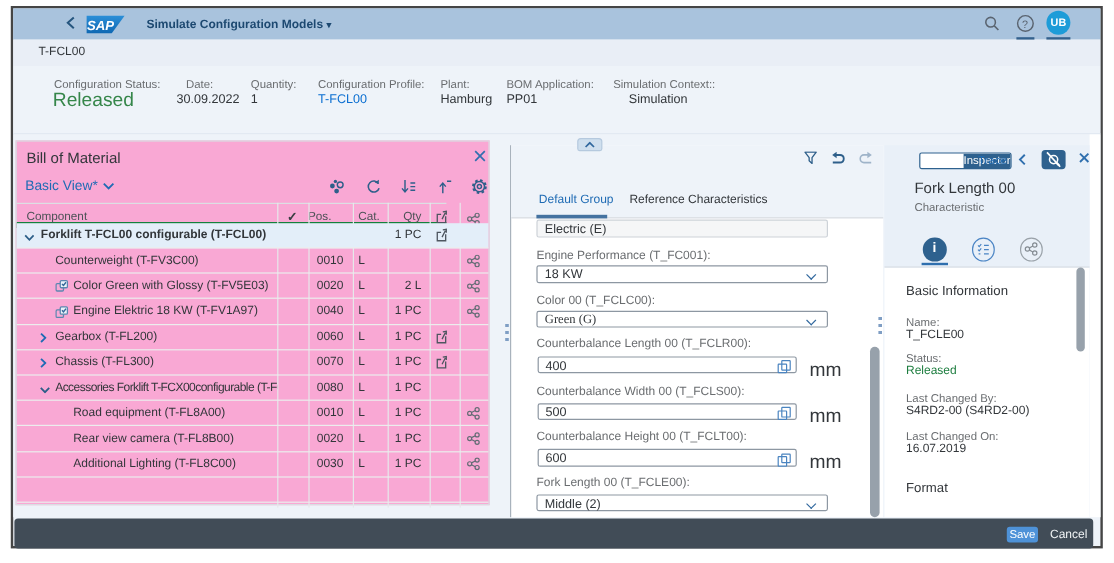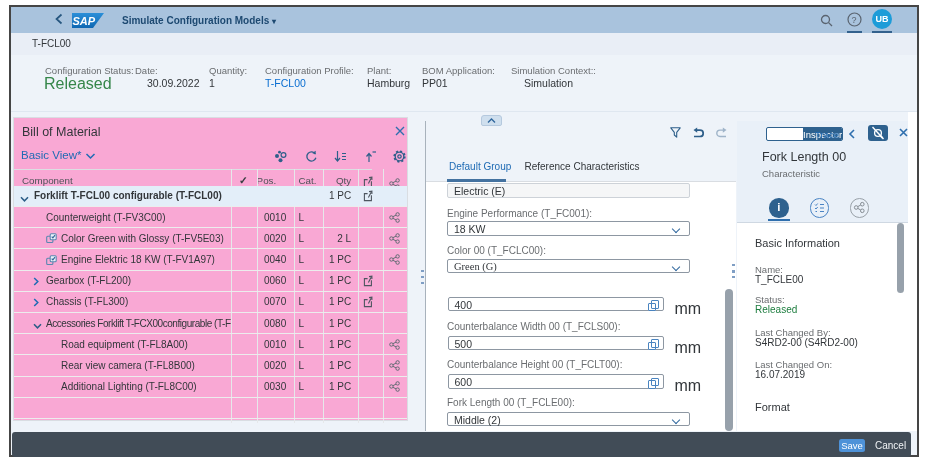--- a/index.html
+++ b/index.html
@@ -77,21 +77,21 @@
     <div class="abs" style="left:861px; top:2px; width:20px; height:20px; border-radius:50%; background:#1d9cd8; color:#fff; font-size:9px; font-weight:bold; text-align:center; line-height:20px;">UB</div>
     <div class="abs" style="left:836px; top:24px; width:15px; height:3px; background:#33618d;"></div>
     <div class="abs" style="left:861px; top:24px; width:20px; height:3px; background:#33618d;"></div>
 
     <div class="abs tabrow"></div>
     <div class="abs" style="left:21px; top:31px; font-size:10px; color:#32363a;">T-FCL00</div>
 
     <div class="abs statband"></div>
     <div class="abs lbl" style="left:34px; top:58px;">Configuration Status:</div>
     <div class="abs" style="left:33px; top:68px; font-size:16px; color:#35864a;">Released</div>
-    <div class="abs lbl" style="left:124px; top:58px;">Date:</div>
+    <div class="abs lbl" style="left:144px; top:58px;">Date:</div>
     <div class="abs val" style="left:136px; top:70px;">30.09.2022</div>
     <div class="abs lbl" style="left:198px; top:58px;">Quantity:</div>
     <div class="abs val" style="left:198px; top:70px;">1</div>
     <div class="abs lbl" style="left:254px; top:58px;">Configuration Profile:</div>
     <div class="abs val blue" style="left:254px; top:70px;">T-FCL00</div>
     <div class="abs lbl" style="left:356px; top:58px;">Plant:</div>
     <div class="abs val" style="left:356px; top:70px;">Hamburg</div>
     <div class="abs lbl" style="left:411px; top:58px;">BOM Application:</div>
     <div class="abs val" style="left:411px; top:70px;">PP01</div>
     <div class="abs lbl" style="left:500px; top:58px;">Simulation Context::</div>
@@ -127,21 +127,21 @@
             <path d="M5 12 L5 4 M2.5 6.5 L5 3.5 L7.5 6.5" stroke="#2e5f8a" stroke-width="1.2" fill="none"></path>
             <path d="M8.5 2 h3.5" stroke="#2e5f8a" stroke-width="1.2"></path>
           </svg></div>
       <div class="abs" style="left:379px; top:31px;"><svg width="13" height="13" viewBox="0 0 13 13">
             <circle cx="6.5" cy="6.5" r="4.3" stroke="#2e5f8a" stroke-width="1.3" fill="none"></circle>
             <circle cx="6.5" cy="6.5" r="5.3" stroke="#2e5f8a" stroke-width="1.7" fill="none" stroke-dasharray="2.1 2.05"></circle>
             <circle cx="6.5" cy="6.5" r="1.7" stroke="#2e5f8a" stroke-width="1.2" fill="none"></circle>
           </svg></div>
 
       <div id="bomtable" class="abs" style="left:0; top:51px; width:393px; height:253px;">
-        <div class="abs hdr" style="left:0; top:0; width:358px; height:21px; border-top:1px solid #dcdfe3; border-bottom:3px solid #15803d;padding-left:15px;">
+        <div class="abs hdr" style="left:0; top:0; width:358px; height:21px; border-top:1px solid #dcdfe3; border-bottom:5px solid #15803d;padding-left:15px;">
           <span class="abs hl" style="left:8px; top:5px;">Component</span>
           <span class="abs" style="left:216.5px; top:4px; width:26px; text-align:center; font-size:10.5px; font-weight:bold; color:#3a3e42;">✓</span>
           <span class="abs hl" style="left:242.6px; top:5px; width:37px; text-align:left;">Pos.</span>
           <span class="abs hl" style="left:284.5px; top:5px;">Cat.</span>
           <span class="abs hl" style="left:309.2px; top:5px; width:28px; text-align:right;">Qty</span>
           <span class="abs" style="left:349.2px; top:4.5px;"><svg width="11" height="12" viewBox="0 0 11 12">
                 <path d="M8.4 5.2 V10.6 H1.4 V3.6 H4.6" stroke="#4e5660" stroke-width="1.1" fill="none"></path>
                 <path d="M5.4 7.6 L8.1 2.3 M6 1.6 L8.9 1.1 L8.9 4" stroke="#4e5660" stroke-width="1.1" fill="none"></path>
               </svg></span>
           <span class="abs" style="left:375px; top:5px;"><svg width="11" height="11" viewBox="0 0 11 11">
@@ -305,20 +305,21 @@
           </svg></div>
       <div class="abs" style="left:23px; top:40px; font-size:10px; color:#1f6bb4;">Default Group</div>
       <div class="abs" style="left:98.5px; top:40px; font-size:10px; color:#32363a;">Reference Characteristics</div>
       <div class="abs" style="left:20.5px; top:58.5px; width:59px; height:2.5px; background:#4472a0;"></div>
 
       <div class="abs finp" style="left:21px; top:62.5px; width:243px; background:#f5f6f7; border-color:#cdd2d8;">Electric (E)</div>
       <div class="abs flbl" style="left:21px; top:87px;">Engine Performance (T_FC001):</div>
       <div class="abs finp" style="left:21px; top:100.5px; width:243px;">18 KW<span class="ddarr"></span></div>
       <div class="abs flbl" style="left:21px; top:124.5px;">Color 00 (T_FCLC00):</div>
       <div class="abs finp" style="left:21px; top:138px; width:243px;font-family:Liberation Serif, serif;">Green (G)<span class="ddarr"></span></div>
+      <div class="abs flbl" style="left:21px; top:160.5px;">Counterbalance Length 00 (T_FCLR00):</div>
       <div class="abs finp" style="left:21.5px; top:176px; width:216px;">400<span class="vhelp"></span></div>
       <div class="abs unit" style="left:248.5px; top:179px;">mm</div>
       <div class="abs flbl" style="left:21px; top:200px;">Counterbalance Width 00 (T_FCLS00):</div>
       <div class="abs finp" style="left:21.5px; top:215px; width:216px;">500<span class="vhelp"></span></div>
       <div class="abs unit" style="left:248.5px; top:218px;">mm</div>
       <div class="abs flbl" style="left:21px; top:238.5px;">Counterbalance Height 00 (T_FCLT00):</div>
       <div class="abs finp" style="left:21.5px; top:253.5px; width:216px;">600<span class="vhelp"></span></div>
       <div class="abs unit" style="left:248.5px; top:256.5px;">mm</div>
       <div class="abs flbl" style="left:21px; top:276.5px;">Fork Length 00 (T_FCLE00):</div>
       <div class="abs finp" style="left:21px; top:291px; width:243px;">Middle (2)<span class="ddarr"></span></div>

